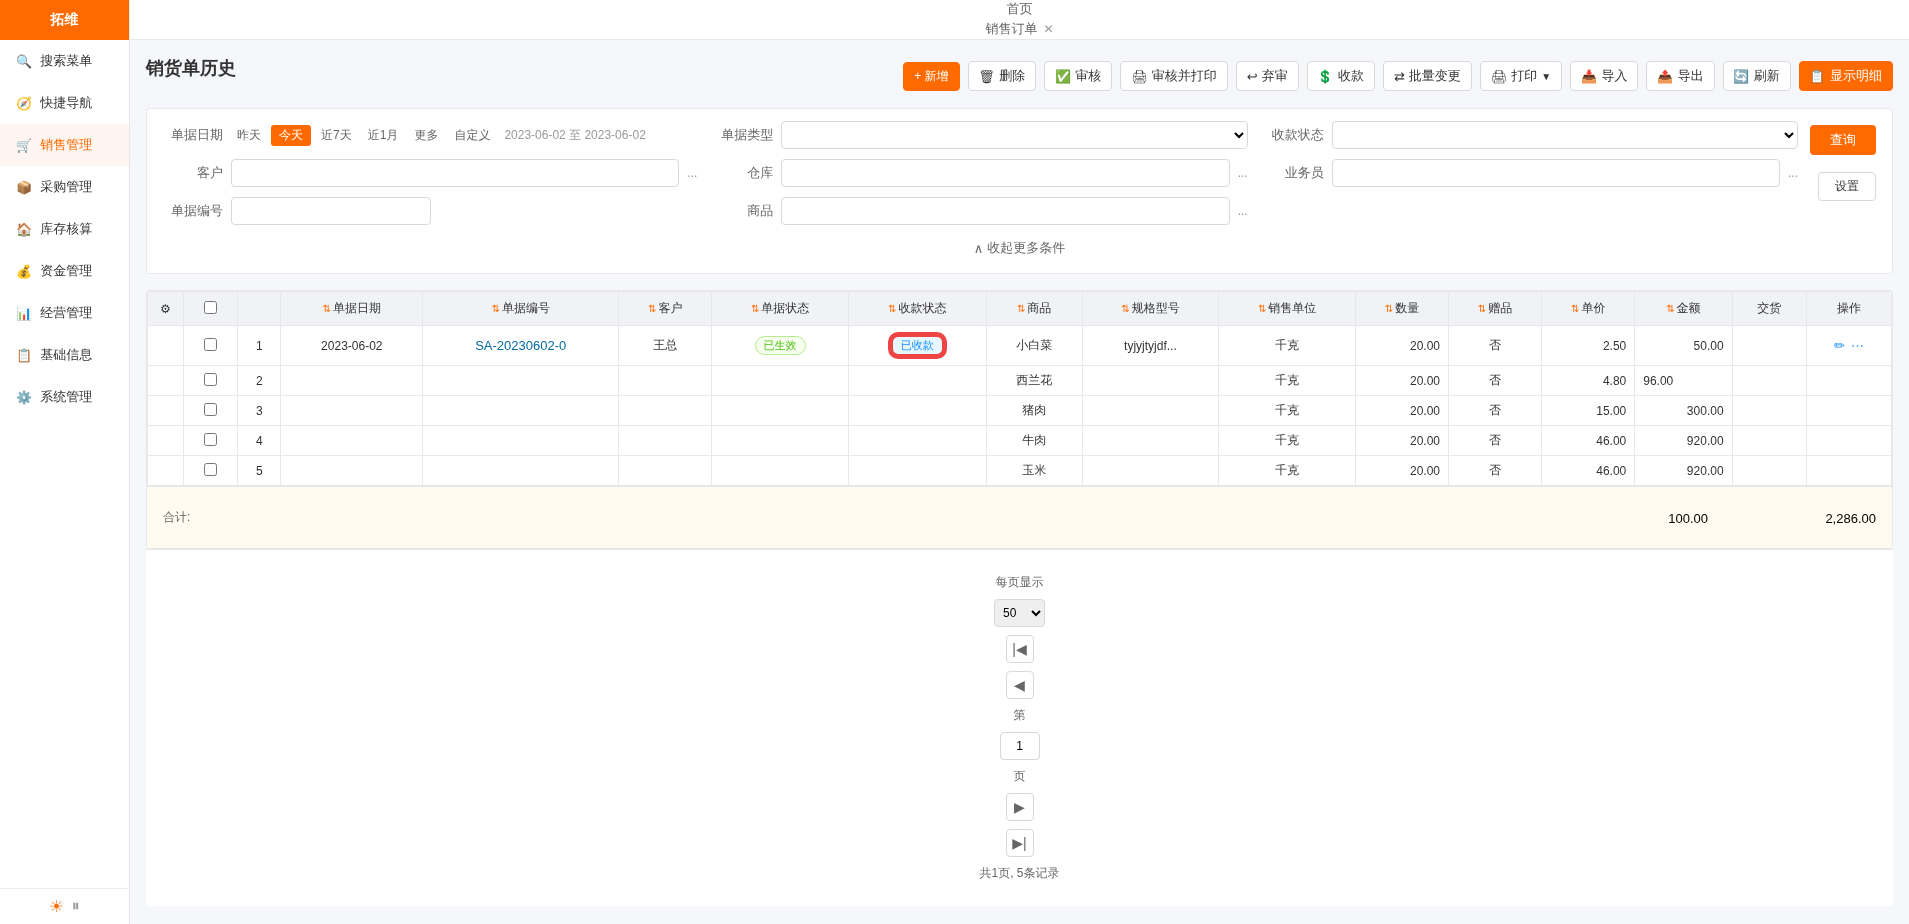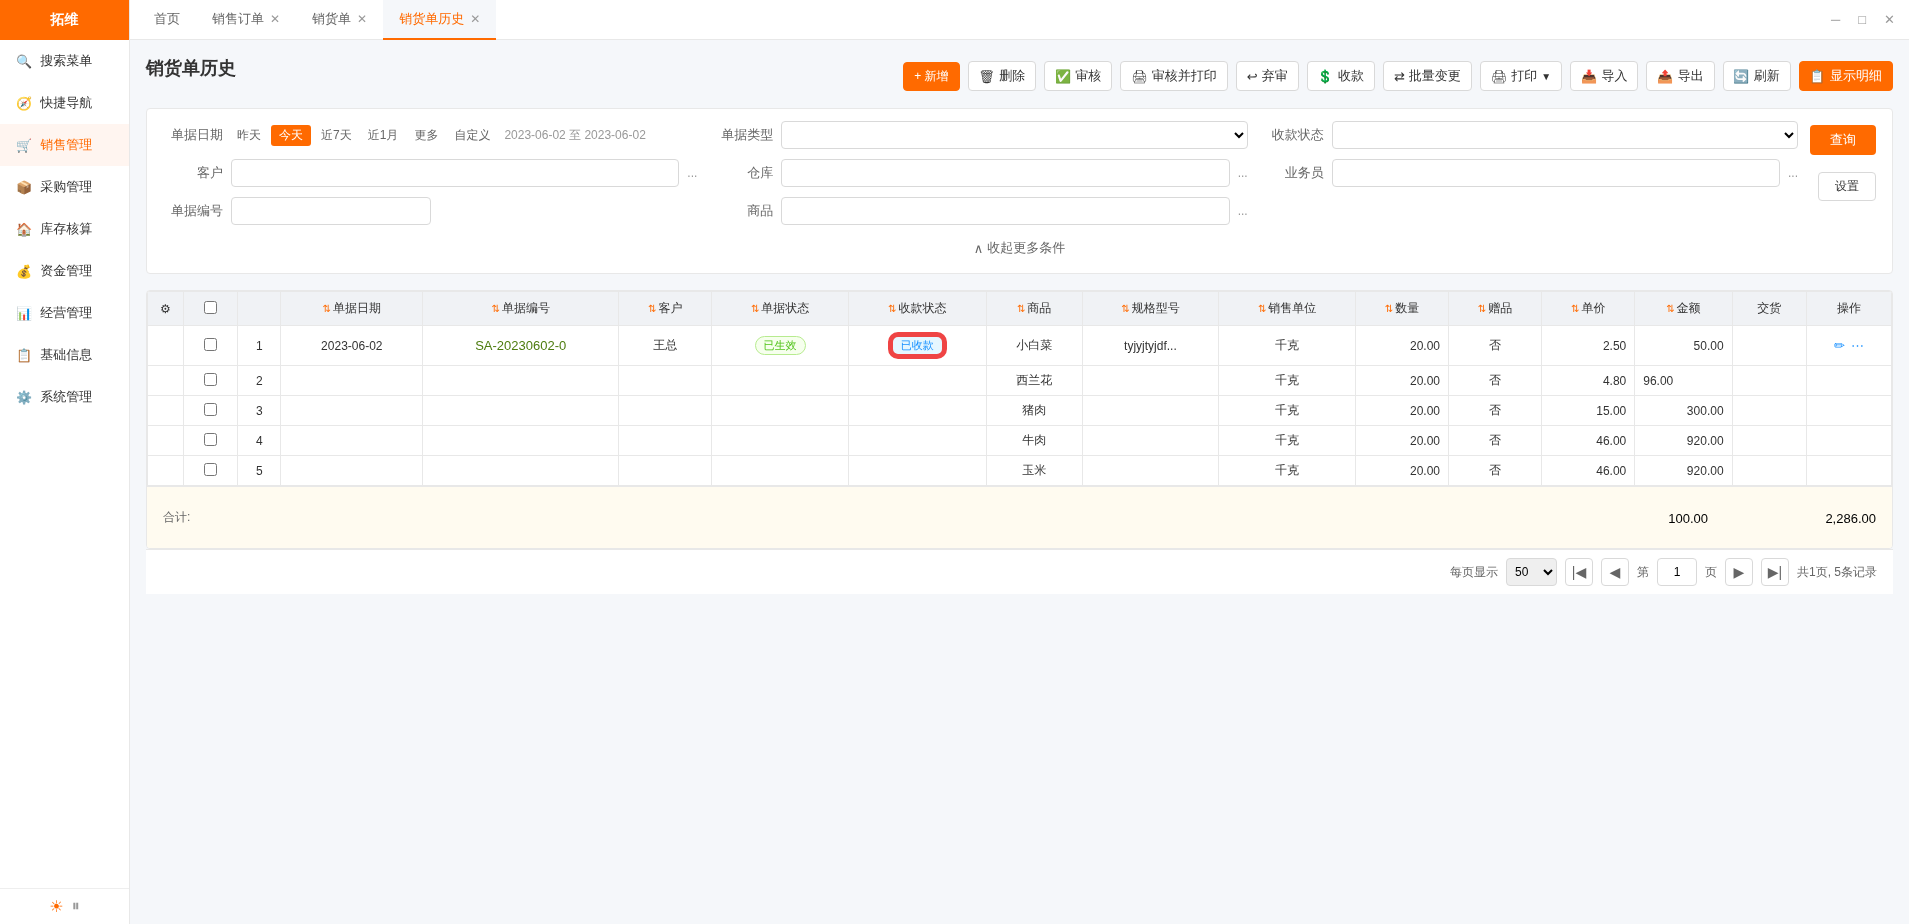--- a/index.html
+++ b/index.html
@@ -8,21 +8,21 @@
     
     .sidebar { width: 130px; background: #fff; border-right: 1px solid #e8e8e8; display: flex; flex-direction: column; }
     .sidebar-logo { background: #ff6a00; height: 40px; display: flex; align-items: center; justify-content: center; color: #fff; font-size: 14px; font-weight: bold; }
     .sidebar-item { display: flex; align-items: center; gap: 8px; padding: 12px 16px; cursor: pointer; color: #333; font-size: 13px; }
     .sidebar-bottom { margin-top: auto; padding: 8px; display: flex; gap: 8px; border-top: 1px solid #eee; justify-content: center; }
 
     
     .main { flex: 1; display: flex; flex-direction: column; overflow: hidden; }
 
     
-    .tabs { display: flex; align-items: center; background: #fff; border-bottom: 1px solid #e8e8e8; height: 40px; padding: 0 8px; }
+    .tabs { display: flex; align-items: center; background: #fff; border-bottom: 1px solid #e8e8e8; height: 40px; padding: 0 8px; flex-direction: column; }
     .tab { padding: 0 16px; height: 40px; display: flex; align-items: center; gap: 6px; cursor: pointer; font-size: 13px; color: #666; border-bottom: 2px solid transparent; }
     .tab.active { color: #ff6a00; border-bottom: 2px solid #ff6a00; }
     .tab-close { font-size: 12px; color: #999; cursor: pointer; }
 
     
     .content { flex: 1; padding: 16px; overflow: auto; background: #f5f7fa; }
     .page-title { font-size: 18px; font-weight: bold; color: #333; margin-bottom: 16px; }
 
     
     .toolbar { display: flex; align-items: center; gap: 8px; margin-bottom: 16px; flex-wrap: wrap; }
@@ -43,34 +43,34 @@
     .more-dots { color: #999; font-size: 12px; cursor: pointer; }
     .collapse-btn { display: flex; align-items: center; gap: 4px; color: #666; cursor: pointer; font-size: 12px; justify-content: center; padding: 4px; }
     .query-btn { background: #ff6a00; border: none; color: #fff; border-radius: 4px; padding: 6px 20px; cursor: pointer; font-size: 13px; }
     .set-btn { background: #fff; border: 1px solid #d9d9d9; color: #333; border-radius: 4px; padding: 5px 16px; cursor: pointer; font-size: 12px; margin-top: 4px; }
 
     
     .table-container { background: #fff; border: 1px solid #e8e8e8; border-radius: 4px; overflow: hidden; }
     .data-table { width: 100%; border-collapse: collapse; }
     .data-table th { background: #f0f2f5; border: 1px solid #e8e8e8; padding: 8px 8px; text-align: center; font-weight: normal; color: #333; white-space: nowrap; font-size: 12px; }
     .data-table td { border: 1px solid #e8e8e8; padding: 6px 8px; text-align: center; color: #333; font-size: 12px; }
-    .data-table .link-text { color: #4d7c0f; cursor: pointer; }
+    .data-table .link-text { color: #0369a1; cursor: pointer; }
     .status-tag { display: inline-block; padding: 1px 8px; border-radius: 10px; font-size: 11px; }
     .status-green { background: #f6ffed; border: 1px solid #b7eb8f; color: #52c41a; }
     .status-blue { background: #e6f7ff; border: 5px solid #ef4444; color: #1890ff; }
     .settings-col { width: 36px; text-align: center; }
 
     
     .table-footer { background: #fffbf0; border-top: 1px solid #e8e8e8; padding: 22px 16px; display: flex; align-items: flex-end; }
     .total-label { color: #666; font-size: 12px; margin-right: 20px; }
     .total-qty { min-width: 100px; text-align: right; padding-right: 20px; }
     .total-amount { text-align: right; }
 
     
-    .pagination { display: flex; align-items: center; justify-content: flex-end; padding: 8px 16px; background: #fff; border-top: 1px solid #e8e8e8; gap: 8px; }
+    .pagination { display: flex; align-items: center; justify-content: center; padding: 24px 16px; background: #fff; border-top: 1px solid #e8e8e8; gap: 8px; flex-direction: column; }
     .pagination-btn { width: 28px; height: 28px; border: 1px solid #d9d9d9; border-radius: 4px; display: flex; align-items: center; justify-content: center; cursor: pointer; background: #fff; color: #666; font-size: 14px; }
     .page-input { width: 40px; height: 28px; border: 1px solid #d9d9d9; border-radius: 4px; text-align: center; font-size: 12px; }
     .page-info { font-size: 12px; color: #666; }
     .th-sort { cursor: pointer; }
     .th-sort::before { content: '⇅'; color: #ff6a00; margin-right: 2px; font-size: 10px; }
   </style>
 </head>
 <body>
 
 <div class="sidebar">

